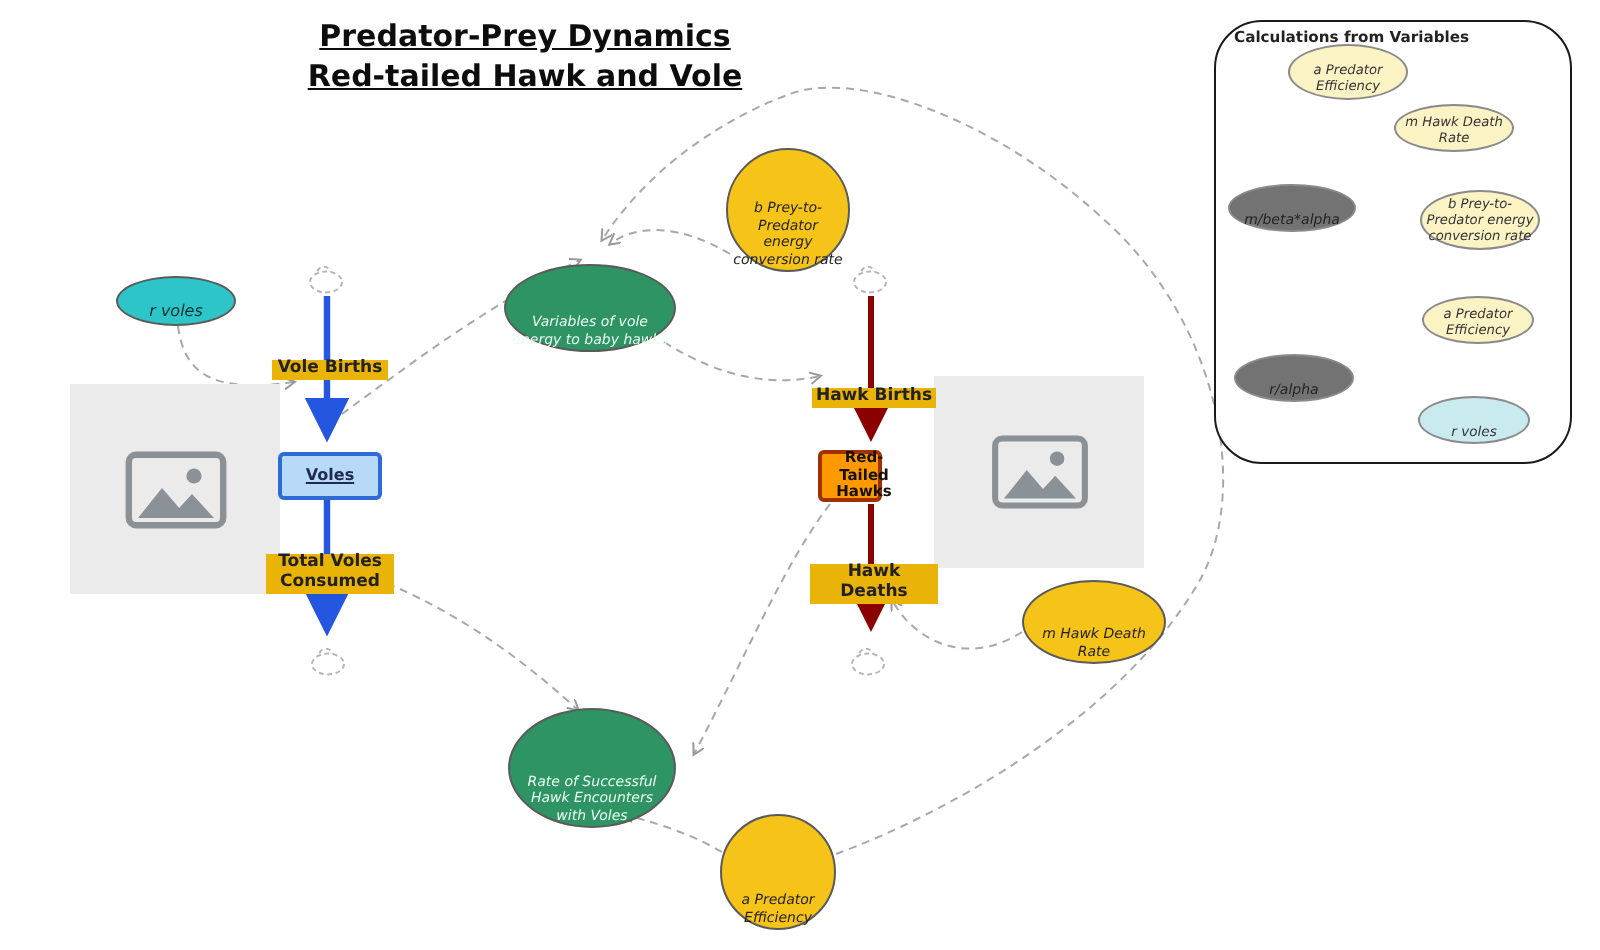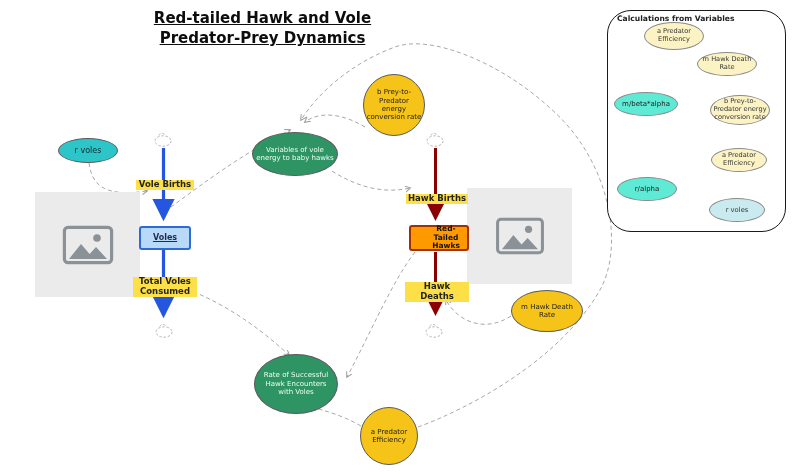--- a/index.html
+++ b/index.html
@@ -6,37 +6,37 @@
   #canvas{position:relative;width:800px;height:475px;background:#ffffff;overflow:hidden;
           font-family:"DejaVu Sans",sans-serif;color:#111;}
   #wires{position:absolute;left:0;top:0;width:800px;height:475px;}
 
   .title{position:absolute;left:140px;top:8px;width:245px;text-align:center;
          font-size:15px;font-weight:600;line-height:1.35;color:#0d0d0d;}
   .title div{text-decoration:underline;}
 
   .placeholder{position:absolute;background:#ebebeb;display:flex;align-items:center;justify-content:center;}
 
-  .node{position:absolute;display:flex;align-items:center;justify-content:center;
+  .node{position:absolute;display:flex;align-items:flex-end;justify-content:center;
         text-align:center;border:1.3px solid #5a5a5a;border-radius:50%;
-        line-height:1.2;box-sizing:border-box;padding:1px 2px;}
+        line-height:1.2;box-sizing:border-box;padding:1px 2px;font-style:italic;}
   .teal{background:#2ec5c9;color:#07302f;font-size:8px;}
   .green{background:#2e9464;color:#eafff2;font-size:7px;}
   .gold{background:#f6c318;color:#222;font-size:7px;}
   .paleyellow{background:#fcf3c5;color:#333;font-size:6.6px;border-color:#8a8a8a;}
-  .purple{background:#5eead4;color:#222;font-size:7px;border-color:#8a8a8a;}
+  .purple{background:#737373;color:#222;font-size:7px;border-color:#8a8a8a;}
   .palecyan{background:#c9ebf0;color:#333;font-size:6.8px;border-color:#8a8a8a;}
 
   .stock{position:absolute;display:flex;align-items:center;justify-content:center;
          text-align:center;font-weight:600;box-sizing:border-box;border-radius:3px;line-height:1.15;}
   .stock.voles{background:#b8d9f7;border:2.5px solid #2e6bd6;color:#1e2a50;font-size:8px;text-decoration:underline;}
   .stock.hawks{background:#ff9900;border:2.5px solid #a03000;color:#151008;font-size:7.5px;}
 
   .flowlabel{position:absolute;text-align:center;font-size:8.5px;font-weight:600;color:#222;
-             background:#fde047;line-height:1.15;padding:0 1px;}
+             background:#eab308;line-height:1.15;padding:0 1px;}
 
   .panel{position:absolute;left:607px;top:10px;width:179px;height:222px;box-sizing:border-box;
          border:1.6px solid #1a1a1a;border-radius:24px;background:#fff;}
   .panel-title{position:absolute;left:617px;top:14px;width:160px;
                font-size:7.6px;font-weight:600;color:#222;}
 </style>
 </head>
 <body>
 
 <div id="canvas">
@@ -90,43 +90,43 @@
       <path d="M361,426 C342,415 325,411 312,407"></path>
       <path d="M672,51 C666,66 659,77 652,89"></path>
       <path d="M710,77 C694,86 676,91 663,95"></path>
       <path d="M708,110 C699,108 691,106 682,105"></path>
       <path d="M709,160 C700,158 691,156 683,155"></path>
       <path d="M713,200 C698,190 682,176 668,166"></path>
     </g>
   </svg>
 
   <div class="title">
+    <div>Predator-Prey Dynamics</div>
     <div>Red-tailed Hawk and Vole</div>
-    <div>Predator-Prey Dynamics</div>
   </div>
 
   <div class="placeholder" style="left:35px;top:192px;width:105px;height:105px;">
     <svg width="52" height="40" viewBox="0 0 26 20">
       <rect x="1.2" y="1.2" width="23.6" height="17.6" rx="1.8" fill="none" stroke="#8a9197" stroke-width="1.6"></rect>
       <circle cx="17.5" cy="6.5" r="1.9" fill="#8a9197"></circle>
       <path d="M3.5,17 L9.5,9.5 L13.8,14.5 L17,11 L22.5,17 Z" fill="#8a9197"></path>
     </svg>
   </div>
   <div class="placeholder" style="left:467px;top:188px;width:105px;height:96px;">
     <svg width="50" height="38" viewBox="0 0 26 20">
       <rect x="1.2" y="1.2" width="23.6" height="17.6" rx="1.8" fill="none" stroke="#8a9197" stroke-width="1.6"></rect>
       <circle cx="17.5" cy="6.5" r="1.9" fill="#8a9197"></circle>
       <path d="M3.5,17 L9.5,9.5 L13.8,14.5 L17,11 L22.5,17 Z" fill="#8a9197"></path>
     </svg>
   </div>
 
   <div class="stock voles" style="left:139px;top:226px;width:52px;height:24px;">
     <span>Voles</span>
   </div>
-  <div class="stock hawks" style="left:409px;top:225px;width:60px;height:26px;padding-left:14px;">
+  <div class="stock hawks" style="left:409px;top:225px;width:32px;height:26px;padding-left:14px;">
     <span>Red-Tailed Hawks</span>
   </div>
 
   <div class="flowlabel" style="left:136px;top:180px;width:56px;">
     <span>Vole Births</span>
   </div>
   <div class="flowlabel" style="left:133px;top:277px;width:62px;">
     <span>Total Voles Consumed</span>
   </div>
   <div class="flowlabel" style="left:406px;top:182px;width:60px;margin-top:12px;">

